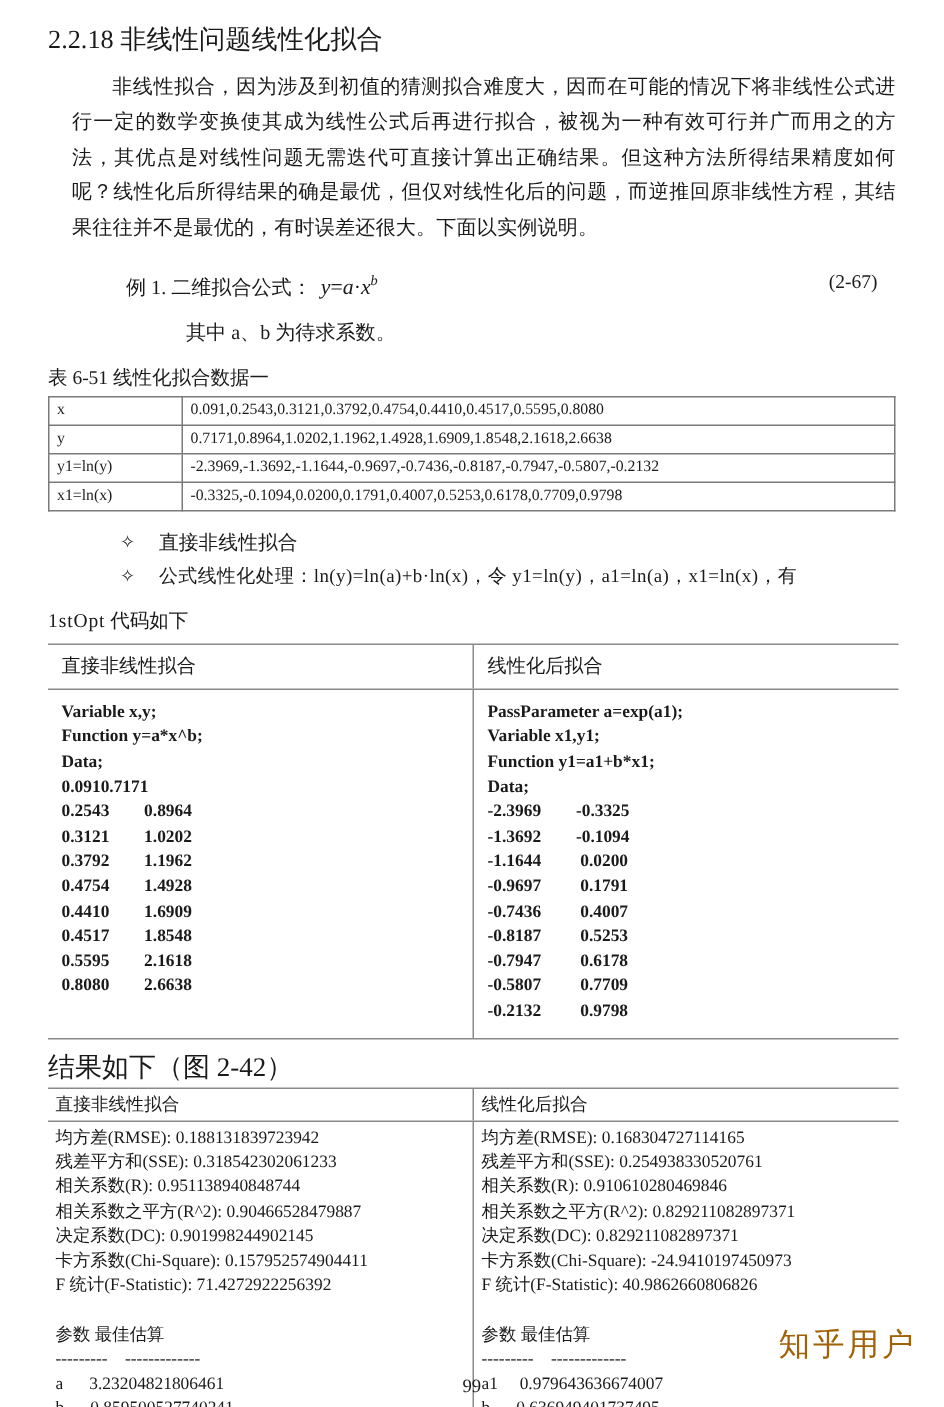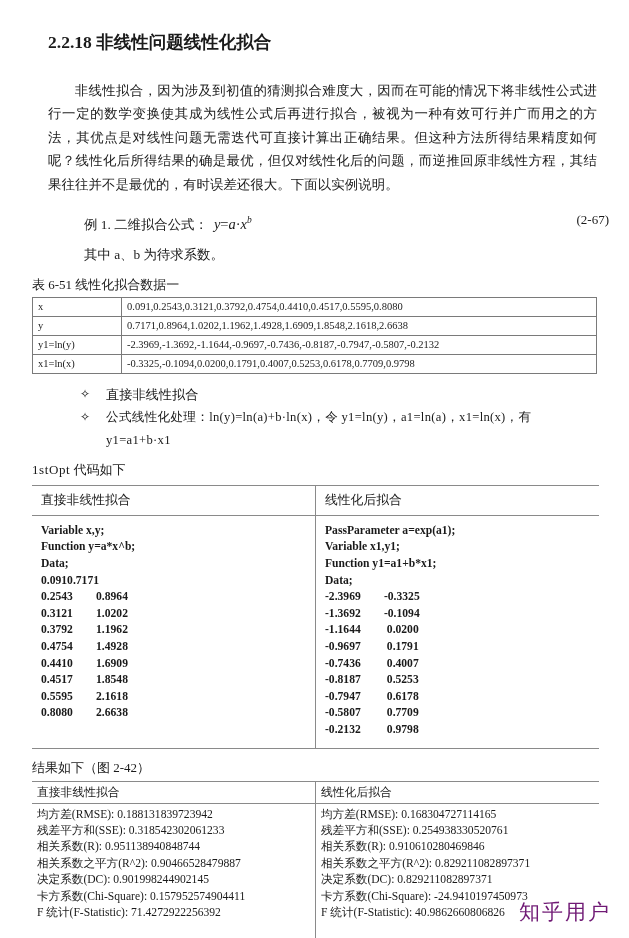--- a/index.html
+++ b/index.html
@@ -19,24 +19,24 @@
     position: relative;
     width: 629px;
     height: 938px;
     padding: 0;
     box-sizing: border-box;
   }
 
   
   .section-heading {
     font-family: "Liberation Serif", "DejaVu Serif", serif;
-    font-weight: bold;
+    font-weight: normal;
     font-size: 17.5px;
     letter-spacing: 0px;
-    margin: 16px;
+    margin: 0;
     padding: 14px 0 0 32px;
     line-height: 1.4;
   }
 
   
   .body-text {
     font-size: 13.4px;
     line-height: 23.5px;
     margin: 0;
     padding: 9px 32px 0 48px;
@@ -61,29 +61,30 @@
   .formula-math {
     font-family: "Liberation Serif", "DejaVu Serif", serif;
     font-style: italic;
     font-size: 14.5px;
     padding-left: 6px;
   }
   .formula-math .op { font-style: normal; }
   .formula-math sup { font-size: 9.5px; font-style: italic; }
   .eqnum {
     position: absolute;
-    right: 20px;
+    right: 44px;
     top: 12px;
     font-style: normal;
     font-size: 13px;
   }
   .note-line {
     padding: 8px 32px 0 32px;
     font-size: 13.4px;
     line-height: 22px;
+    margin-left: 40px;
   }
   .note-line .ind { display: inline-block; padding-left: 52px; }
 
   
   .table-caption {
     font-size: 13px;
     padding: 10px 32px 3px 32px;
     line-height: 18px;
   }
 
@@ -163,21 +164,21 @@
   .code-block {
     white-space: pre;
     font-family: "Liberation Serif", "DejaVu Serif", serif;
     font-size: 11.6px;
     line-height: 16.6px;
   }
 
   
   .results-caption {
     padding: 9px 44px 4px 32px;
-    font-size: 13px;
+    font-size: 18px;
     line-height: 19px;
   }
   .res-table {
     width: 567px;
     margin: 0 0 0 32px;
     border-collapse: collapse;
     table-layout: fixed;
   }
   .res-table td { vertical-align: top; }
   .rt-head td {
@@ -198,21 +199,21 @@
     font-size: 11.6px;
     line-height: 16.4px;
   }
 
   
   .watermark {
     position: absolute;
     right: 18px;
     bottom: 28px;
     font-size: 21px;
-    color: #701a75;
+    color: #a16207;
     letter-spacing: 2px;
     font-family: "Liberation Serif", "DejaVu Serif", serif;
     user-select: none;
   }
 
   
   .page-number {
     position: absolute;
     bottom: 6px;
     left: 0;
@@ -264,21 +265,20 @@
 
   <div class="bullets">
     <div class="bullet-item">
       <span class="bullet-mark">✧</span>
       <span class="bullet-body">直接非线性拟合</span>
     </div>
     <div class="bullet-item">
       <span class="bullet-mark">✧</span>
       <span class="bullet-body mono-ish">公式线性化处理：ln(y)=ln(a)+b·ln(x)，令 y1=ln(y)，a1=ln(a)，x1=ln(x)，有</span>
     </div>
-    <div class="bullet-cont mono-ish">y1=a1+b·x1</div>
   </div>
 
   <div class="code-label"><span class="ltr">1stOpt</span><span> 代码如下</span></div>
 
   <table class="code-table">
     <tbody>
       <tr class="ct-head">
         <td>直接非线性拟合</td>
         <td class="ct-div">线性化后拟合</td>
       </tr>
@@ -352,14 +352,15 @@
 ---------    -------------
 a1     0.979643636674007
 b      0.636949401737495</div>
           </td>
       </tr>
     </tbody>
   </table>
 
   <div class="watermark">知乎用户</div>
 
+  <div class="page-number">99</div>
 
 </div>
 
 </body></html>

